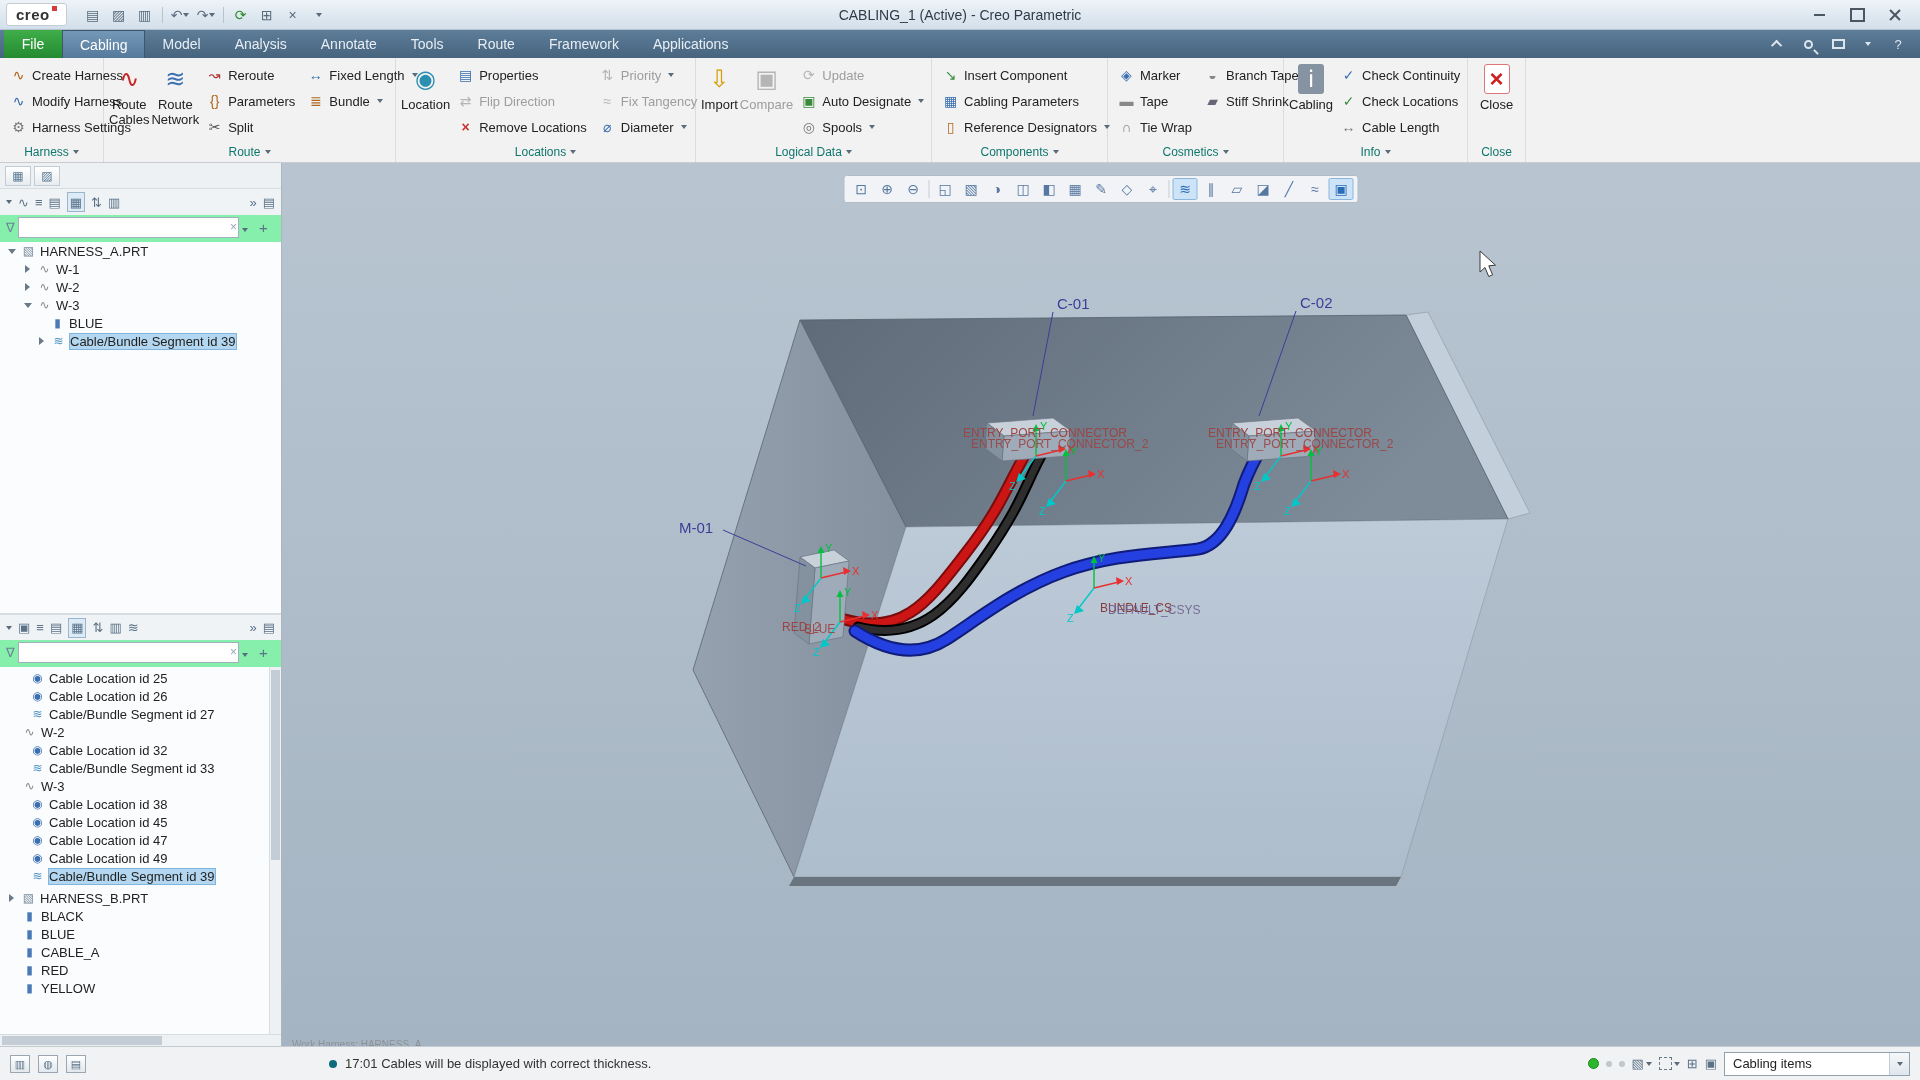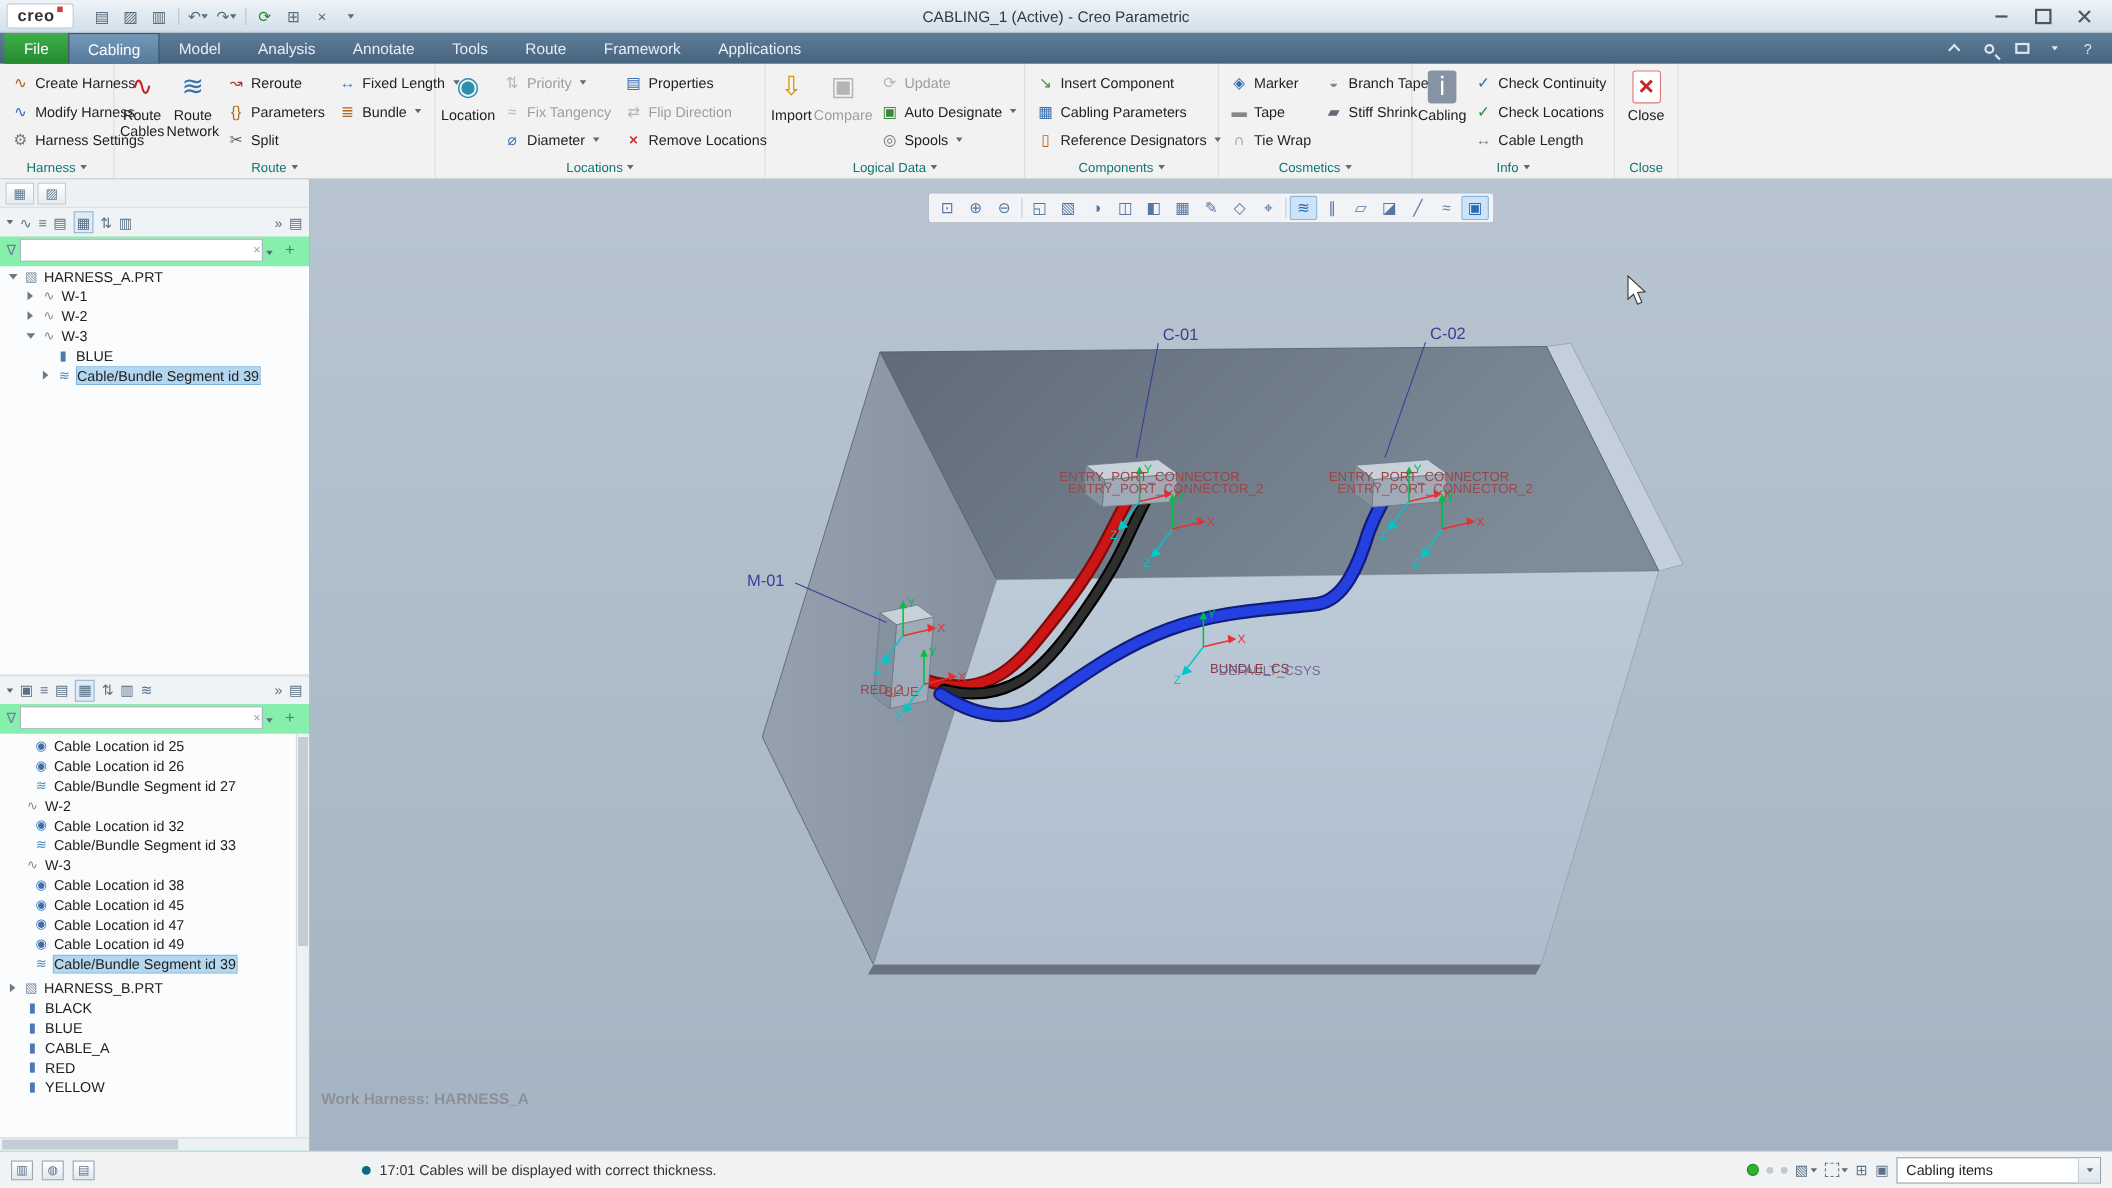--- a/index.html
+++ b/index.html
@@ -87,21 +87,21 @@
   .vthumb { position:absolute; left:1px; right:1px; top:3px; height:190px; background:#c4cdd5; }
   .hscroll { height:12px; background:#eef1f4; border-top:1px solid #d8dde2; position:relative; }
   .hthumb { position:absolute; left:2px; top:1px; width:160px; height:9px; background:#c4cdd5; }
 
   
   .graphics { flex:1; position:relative; background:linear-gradient(#b8c5d1,#a5b4c2); overflow:hidden; }
   .gtoolbar { position:absolute; top:12px; left:50%; transform:translateX(-50%); display:flex; align-items:center; gap:1px; background:rgba(243,246,249,.95); border:1px solid #b2bcc6; border-radius:3px; padding:2px 4px; }
   .gtoolbar button { width:25px; height:22px; display:flex; align-items:center; justify-content:center; color:#5577a0; font-size:14px; border-radius:2px; }
   .gtoolbar button.on { background:#cde3f7; border:1px solid #8ab6dc; color:#2a6db5; }
   .gtoolbar .sep { width:1px; height:18px; background:#c5cdd5; margin:0 2px; }
-  .work-harness { position:absolute; left:10px; top:828px; color:#8b9097; font-size:14px;font-weight:bold; }
+  .work-harness { position:absolute; left:10px; top:876px; color:#8b9097; font-size:10px; }
 
   
   .statusbar { height:34px; background:#f0f2f4; border-top:1px solid #c3cad0; display:flex; align-items:center; padding:0 10px; gap:8px; }
   .statusbar .sic { width:20px; height:18px; border:1px solid #9aa7b2; background:linear-gradient(#fff,#e2e8ed); display:flex; align-items:center; justify-content:center; color:#5a7186; font-size:11px; }
   .msg-dot { width:8px; height:8px; border-radius:50%; background:#0c6b7d; margin-left:235px; flex:none; }
   .msg { color:#333; }
   .sb-right { margin-left:auto; display:flex; align-items:center; gap:7px; }
   .dot-green { width:11px; height:11px; border-radius:50%; background:#2db52d; border:1px solid #1d8a1d; }
   .dot-sm { width:6px; height:6px; border-radius:50%; background:#c0c7cd; }
   .sb-ic { display:flex; align-items:center; gap:2px; color:#5a7186; font-size:13px; }
@@ -251,47 +251,47 @@
       </button>
   </div>
 
   <div class="rgroup" style="width:300px">
     <div class="rbody">
       <button class="rbig">
           <span class="g" data-g="◉" style="color:#2a8fb0"></span>
           <span>Location</span>
         </button>
       <div class="rcol">
+        <button class="rsmall">
+            <span class="g" data-g="▤" style="color:#3a6fb0"></span>
+            <span>Properties</span>
+          </button>
+        <button class="rsmall disabled">
+            <span class="g" data-g="⇄"></span>
+            <span>Flip Direction</span>
+          </button>
+        <button class="rsmall">
+            <span class="g" data-g="×" style="color:#cc3333;font-weight:bold"></span>
+            <span>Remove Locations</span>
+          </button>
+      </div>
+      <div class="rcol">
         <button class="rsmall disabled">
             <span class="g" data-g="⇅"></span>
             <span>Priority</span>
             <span class="caret sm"></span>
           </button>
         <button class="rsmall disabled">
             <span class="g" data-g="≈"></span>
             <span>Fix Tangency</span>
           </button>
         <button class="rsmall">
             <span class="g" data-g="⌀" style="color:#3a6fb0"></span>
             <span>Diameter</span>
             <span class="caret sm"></span>
-          </button>
-      </div>
-      <div class="rcol">
-        <button class="rsmall">
-            <span class="g" data-g="▤" style="color:#3a6fb0"></span>
-            <span>Properties</span>
-          </button>
-        <button class="rsmall disabled">
-            <span class="g" data-g="⇄"></span>
-            <span>Flip Direction</span>
-          </button>
-        <button class="rsmall">
-            <span class="g" data-g="×" style="color:#cc3333;font-weight:bold"></span>
-            <span>Remove Locations</span>
           </button>
       </div>
     </div>
     <button class="rfoot">
         <span>Locations</span>
         <span class="caret sm"></span>
       </button>
   </div>
 
   <div class="rgroup" style="width:236px">

